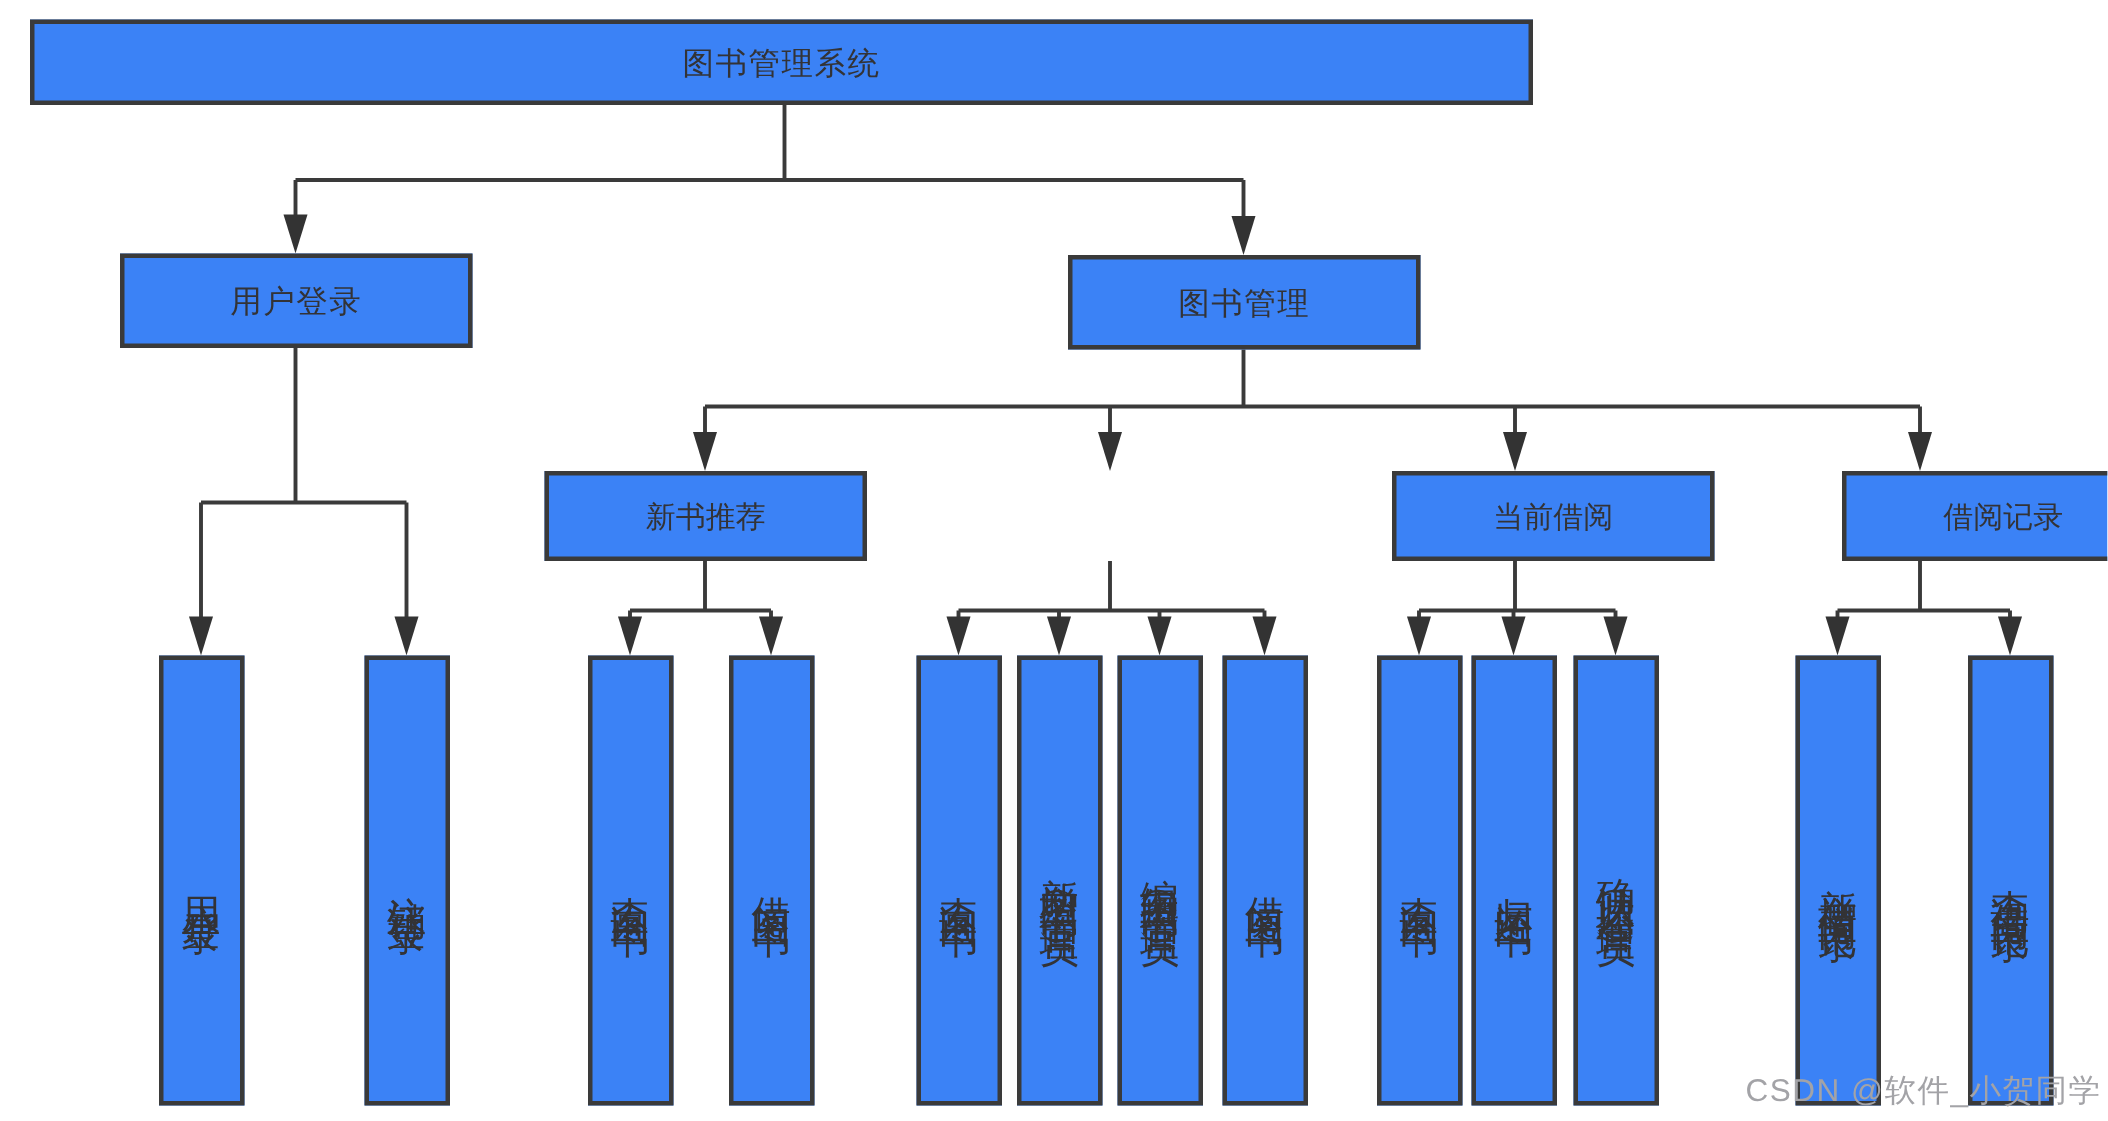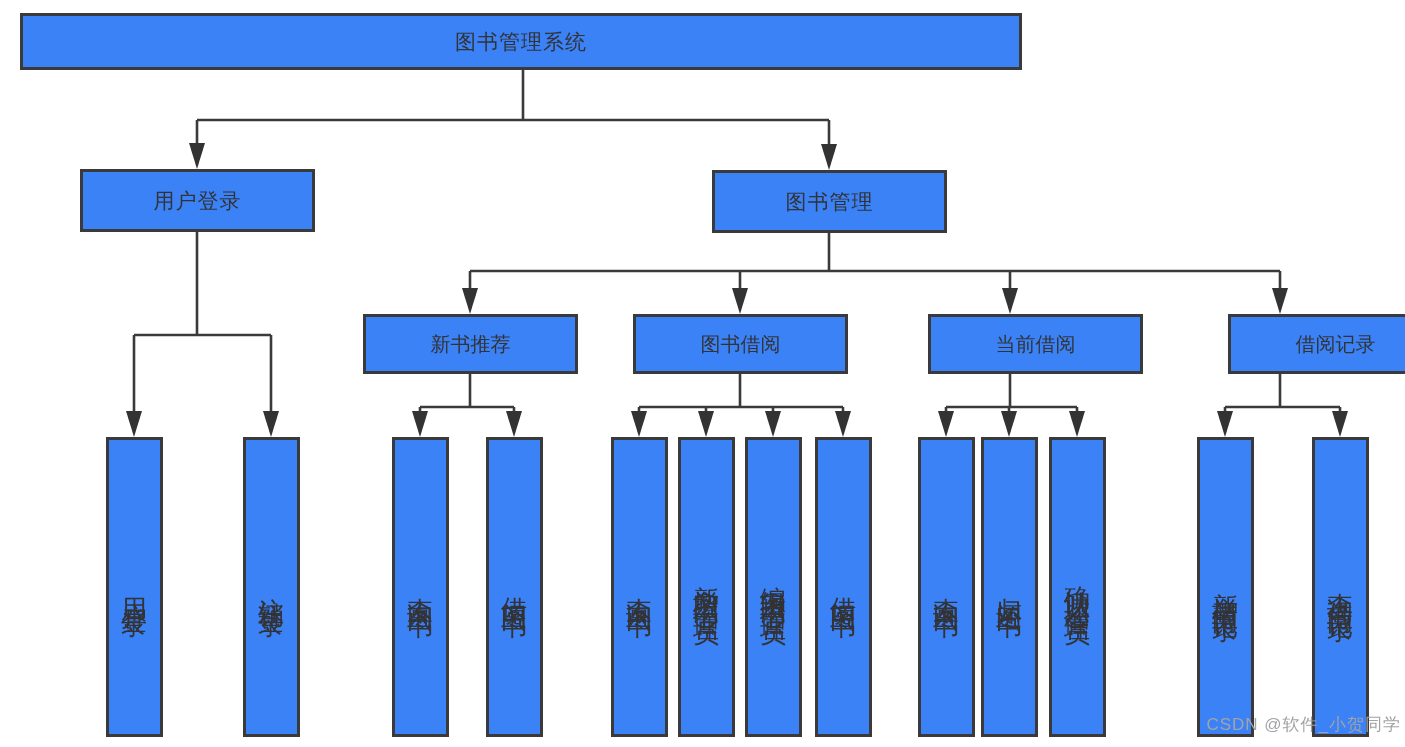--- a/index.html
+++ b/index.html
@@ -75,21 +75,21 @@
     fill: none;
   }
   #connectors polygon {
     fill: #333333;
     stroke: none;
   }
   .watermark {
     position: absolute;
     right: 4px;
     top: 713px;
-    font-size: 17px;
+    font-size: 21px;
     letter-spacing: 1px;
     color: #a3a3a7;
     z-index: 5;
     white-space: nowrap;
   }
 </style>
 </head>
 <body>
 
 <div id="canvas">
@@ -163,23 +163,20 @@
   <div class="node h-node l2-login">
     <span>用户登录</span>
   </div>
   <div class="node h-node l2-mgmt">
     <span>图书管理</span>
   </div>
 
   <div class="node l3 l3-newbook">
     <span>新书推荐</span>
   </div>
-  <div class="node l3 l3-borrow">
-    <span>图书借阅</span>
-  </div>
   <div class="node l3 l3-current">
     <span>当前借阅</span>
   </div>
   <div class="node l3 l3-records">
     <span>借阅记录</span>
   </div>
 
   <div class="node leaf x106">
     <span>用户登录</span>
   </div>

